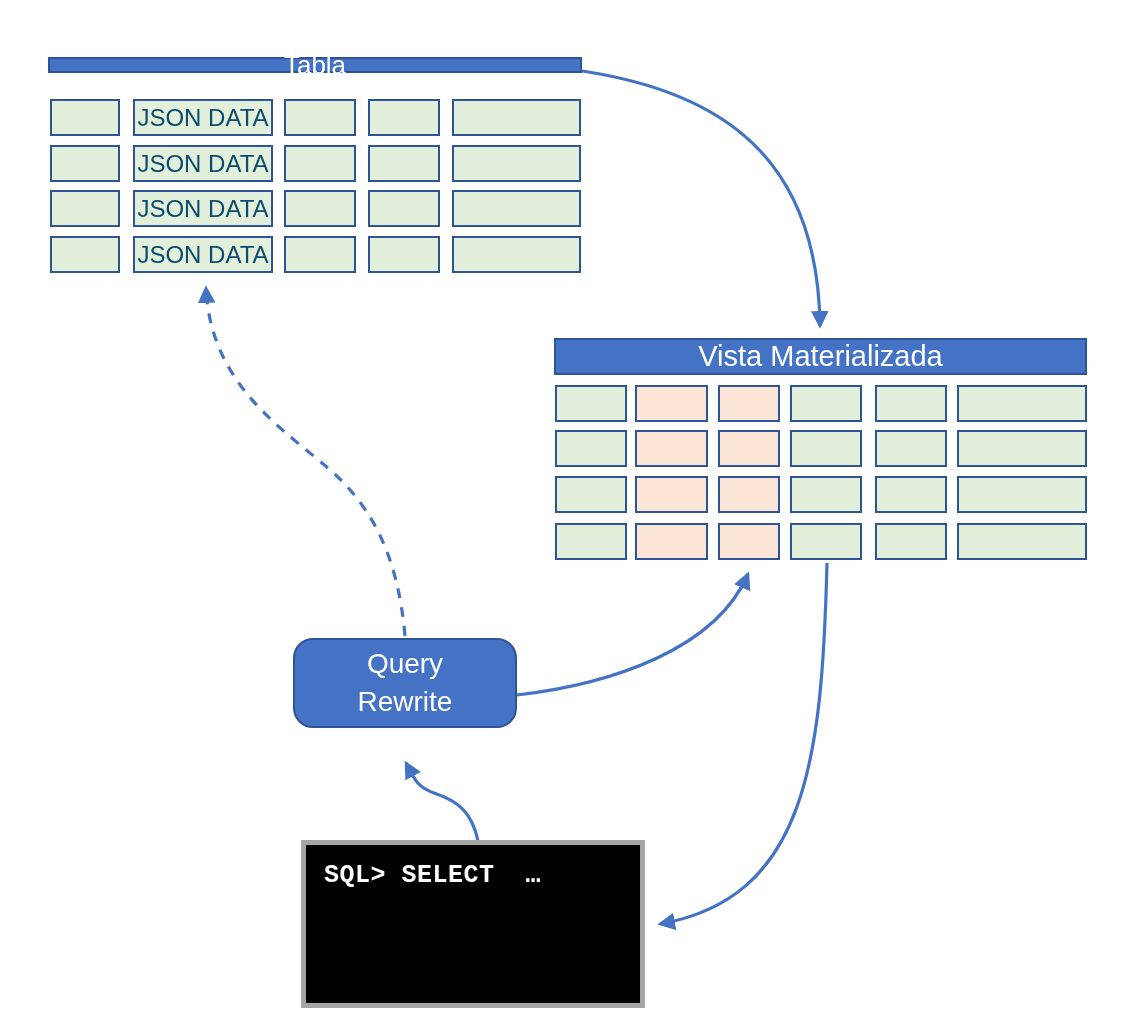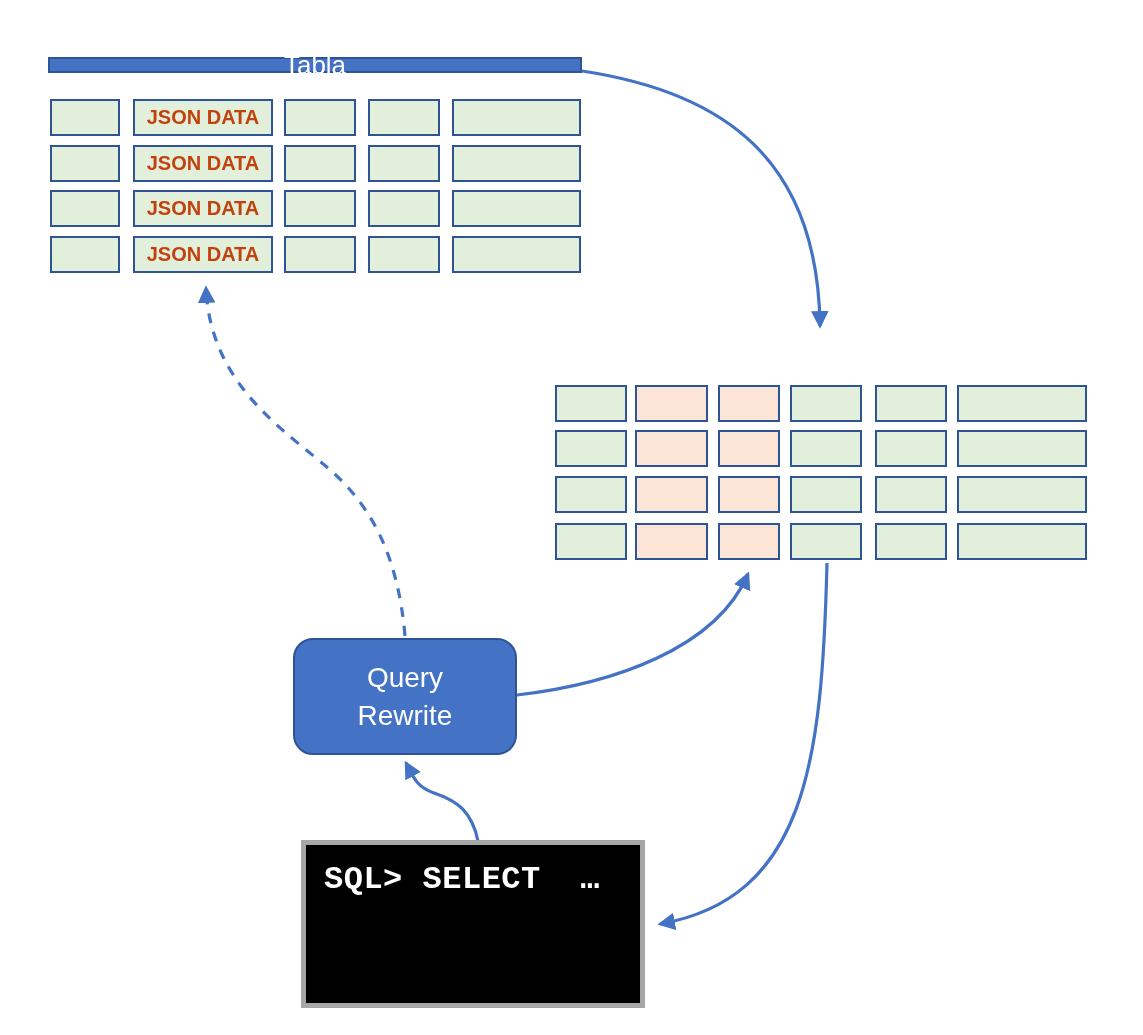--- a/index.html
+++ b/index.html
@@ -22,44 +22,44 @@
     position:absolute;box-sizing:border-box;
     background:var(--header-blue);border:2px solid var(--border-blue);
     color:#ffffff;display:flex;align-items:center;justify-content:center;
     font-size:26px;line-height:1;
   }
   .tbl-header.vista-h{font-size:29px;}
   .cell{
     position:absolute;box-sizing:border-box;
     background:var(--cell-green);border:2px solid var(--border-blue);
     display:flex;align-items:center;justify-content:center;
-    font-weight:bold;font-size:20px;color:#c2410c;
+    font-weight:normal;font-size:24px;color:#0c4a6e;
   }
   .cell.pink{background:var(--cell-pink);}
   .qr-box{
-    position:absolute;left:293px;top:638px;width:224px;height:117px;
+    position:absolute;left:293px;top:638px;width:224px;height:90px;
     box-sizing:border-box;background:var(--header-blue);
     border:2px solid var(--border-blue);border-radius:20px;
     color:#ffffff;display:flex;flex-direction:column;
     align-items:center;justify-content:center;
     font-size:28px;line-height:38px;
   }
   .refresh-label{
     position:absolute;left:785px;top:120px;
     color:#111111;font-size:29px;line-height:42px;white-space:nowrap;
   }
   .console{
     position:absolute;left:301px;top:840px;width:344px;height:168px;
     box-sizing:border-box;background:#000000;
     border:5px solid var(--console-border);
     padding:16px 0 0 18px;
   }
   .console-text{
     color:#ffffff;font-family:"Liberation Mono",monospace;
-    font-weight:bold;font-size:32px;white-space:pre;letter-spacing:0.5px;
+    font-weight:bold;font-size:25px;white-space:pre;letter-spacing:0.5px;
   }
 </style>
 </head>
 <body>
 
 <div class="canvas">
 
   <svg class="connectors" viewBox="0 0 1143 1035" xmlns="http://www.w3.org/2000/svg">
     <defs>
       <marker id="ah" viewBox="0 0 10 10" refX="8.5" refY="5" markerWidth="5.5" markerHeight="5.5" orient="auto-start-reverse">
@@ -68,20 +68,21 @@
     </defs>
     <path class="conn" d="M 582 71 C 722 92 818 158 820 326" marker-end="url(#ah)"></path>
     <path class="conn dashed" d="M 405 636 C 398 556 372 506 328 468 C 284 430 210 384 206 288" marker-end="url(#ah)"></path>
     <path class="conn" d="M 517 695 C 612 684 716 649 748 574" marker-end="url(#ah)"></path>
     <path class="conn" d="M 827 563 C 822 762 806 898 660 924" marker-end="url(#ah)"></path>
     <path class="conn" d="M 478 841 C 472 812 458 801 434 793 C 416 787 413 776 406 763" marker-end="url(#ah)"></path>
   </svg>
 
   <div class="tbl-header" id="tabla-header" style="left: 48px; top: 57px; width: 534px; height: 16px;">Tabla</div>
 
+  <div class="tbl-header vista-h" id="vista-header" style="left: 554px; top: 338px; width: 533px; height: 37px;">Vista Materializada</div>
 
   <div class="qr-box">
     <div>Query</div>
     <div>Rewrite</div>
   </div>
 
 
   <div class="console">
     <div class="console-text">SQL&gt; SELECT  …</div>
   </div>

